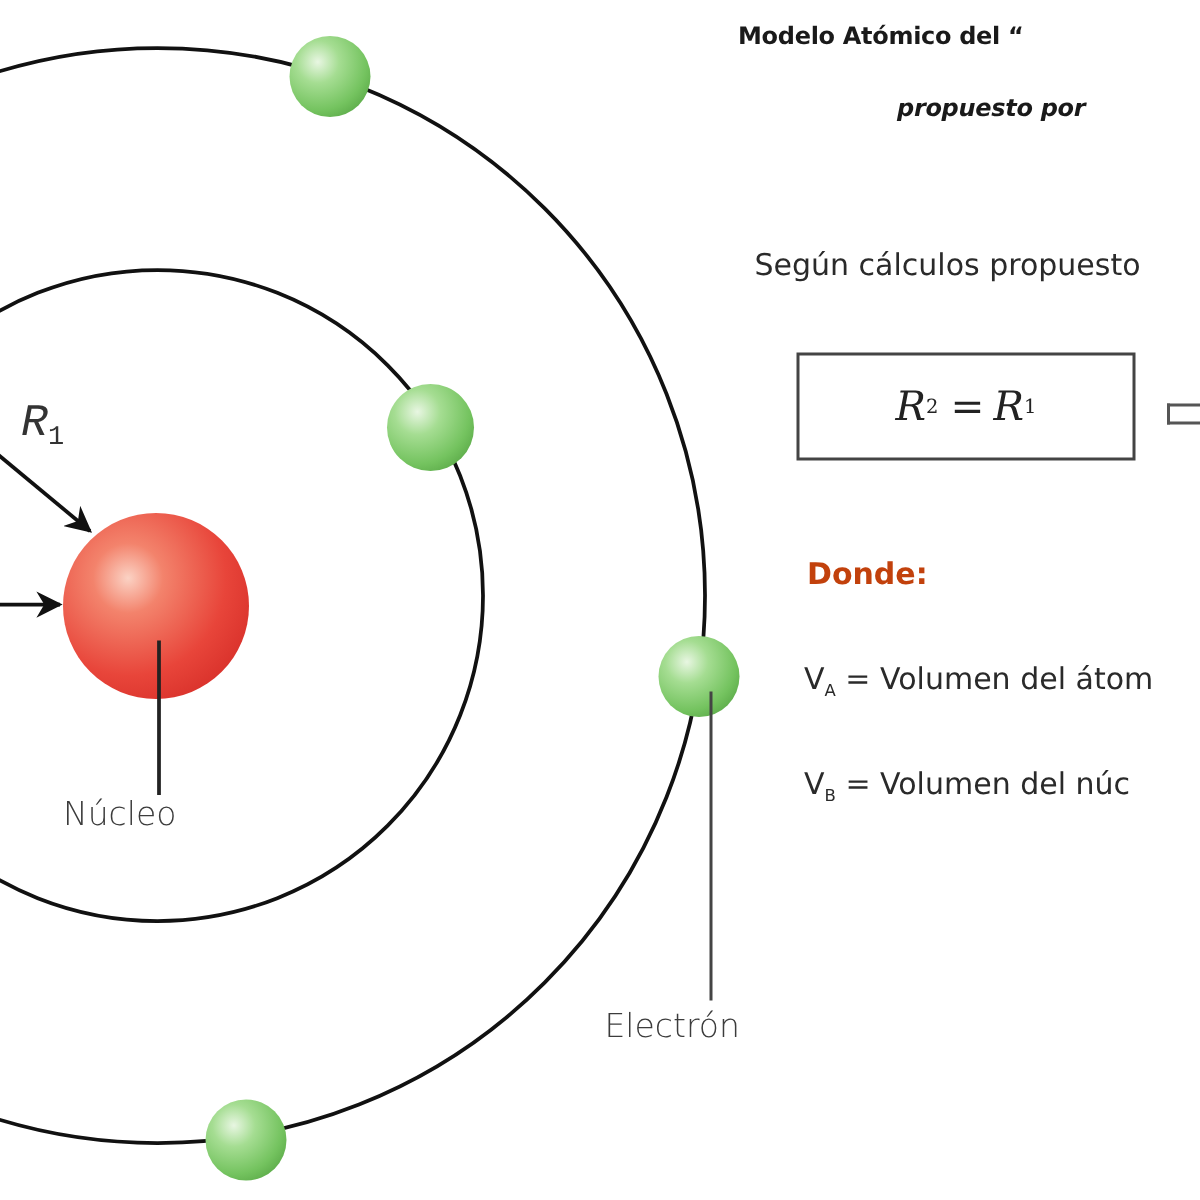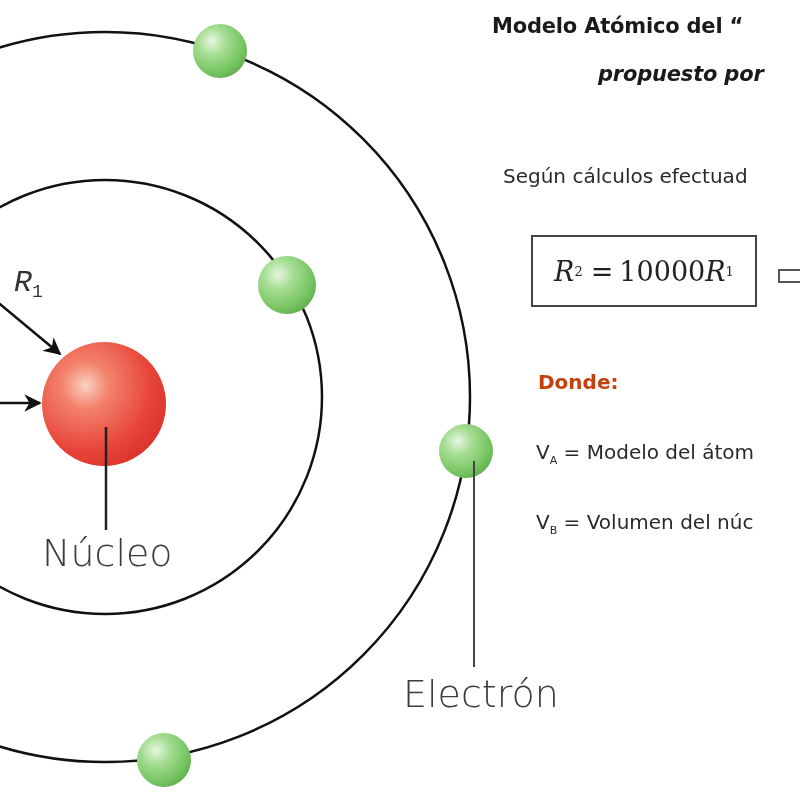--- a/index.html
+++ b/index.html
@@ -1,20 +1,20 @@
 <!DOCTYPE html>
 <html><head>
   <meta charset="utf-8">
   <style>
     html, body { margin: 0; padding: 0; background: #ffffff; }
     body { width: 800px; height: 800px; position: relative; overflow: hidden; font-family: "DejaVu Sans", "Liberation Sans", sans-serif; }
     #diagram { position: absolute; left: 0; top: 0; width: 800px; height: 800px; }
-    .title-line { position: absolute; font-weight: bold; font-size: 21px; color: #1a1a1a; white-space: nowrap; letter-spacing: -0.2px; }
+    .title-line { position: absolute; font-weight: bold; font-size: 16px; color: #1a1a1a; white-space: nowrap; letter-spacing: -0.2px; }
     .body-text { position: absolute; font-size: 20px; color: #2a2a2a; white-space: nowrap; }
-    .label-text { position: absolute; font-size: 38px; color: #3c3c3c; white-space: nowrap; font-family: "DejaVu Sans", sans-serif; font-weight: 300; }
+    .label-text { position: absolute; font-size: 22px; color: #3c3c3c; white-space: nowrap; font-family: "DejaVu Sans", sans-serif; font-weight: 300; }
     .formula-box { position: absolute; left: 531px; top: 235px; width: 226px; height: 72px; border: 2px solid #444; box-sizing: border-box; display: flex; align-items: center; justify-content: center; font-family: "DejaVu Serif", "Liberation Serif", serif; font-size: 27px; color: #222; }
     .formula-box i { font-style: italic; }
     .formula-box sub { font-size: 13px; vertical-align: -6px; }
     .sub { font-size: 11px; vertical-align: -5px; }
     .arrow-shape { position: absolute; left: 778px; top: 269px; width: 30px; height: 14px; border: 2.5px solid #555; border-right: none; box-sizing: border-box; }
     .r1-label { position: absolute; left: 14px; top: 266px; font-size: 30px; color: #333; font-style: italic; font-family: Liberation Mono, monospace; font-weight: 300; }
     .r1-label sub { font-size: 18px; font-style: normal; vertical-align: -6px; }
   </style>
 </head>
 <body>
@@ -56,34 +56,33 @@
 </svg>
 
 <div class="r1-label"><span>R</span><sub>1</sub></div>
 
 <div class="label-text" style="left:42px; top:531px;">Núcleo</div>
 <div class="label-text" style="left:403px; top:672px;">Electrón</div>
 
 <div class="title-line" style="left:492px; top:14px;">Modelo Atómico del “</div>
 <div class="title-line" style="left:598px; top:62px;font-style:italic;">propuesto por</div>
 
-<div class="body-text" style="left:503px; top:164px;">Según cálculos efectuad</div>
+<div class="body-text" style="left:503px; top:164px;">Según cálculos propuesto</div>
 
 <div class="formula-box">
   <i>R</i>
     <sub>2</sub>
   <span style="margin:0 6px 0 8px;">=</span>
-  <span>10000</span>
   <i>R</i>
     <sub>1</sub>
 </div>
 <div class="arrow-shape"></div>
 
 <div class="body-text" style="left:538px; top:370px; font-weight:bold; color:#c2410c;">Donde:</div>
 
 <div class="body-text" style="left:536px; top:440px;">
   <span>V</span><span class="sub">A</span>
-  <span>= Modelo del átom</span>
+  <span>= Volumen del átom</span>
 </div>
 <div class="body-text" style="left:536px; top:510px;text-align:right;">
   <span>V</span><span class="sub">B</span>
   <span>= Volumen del núc</span>
 </div>
 
 </body></html>

